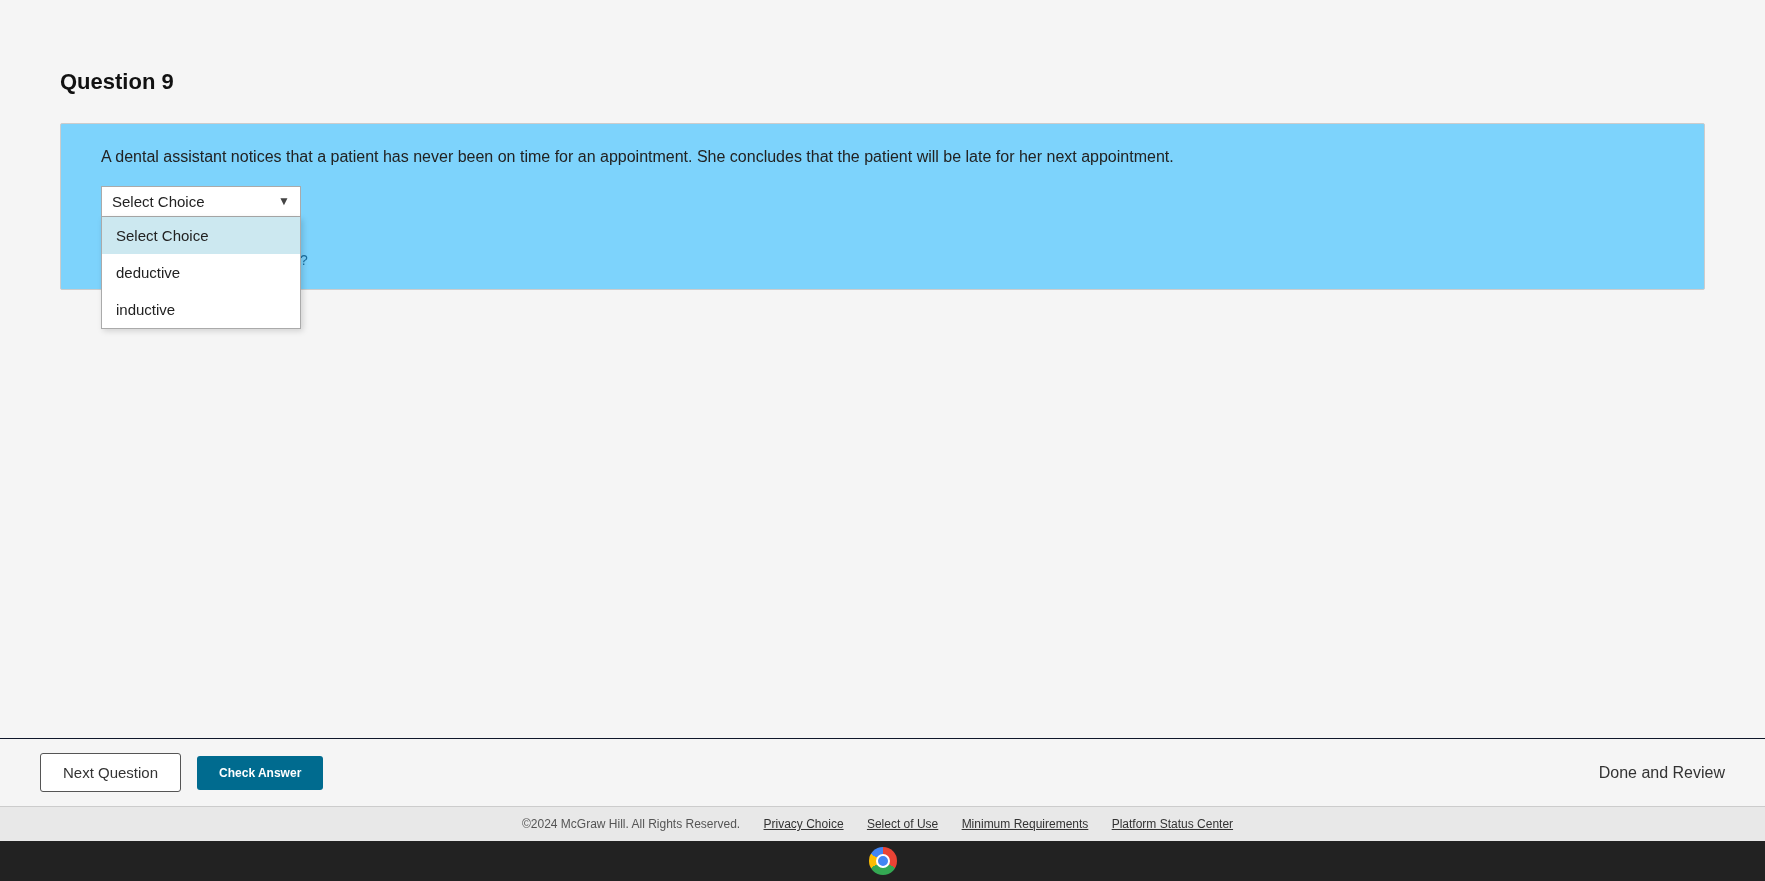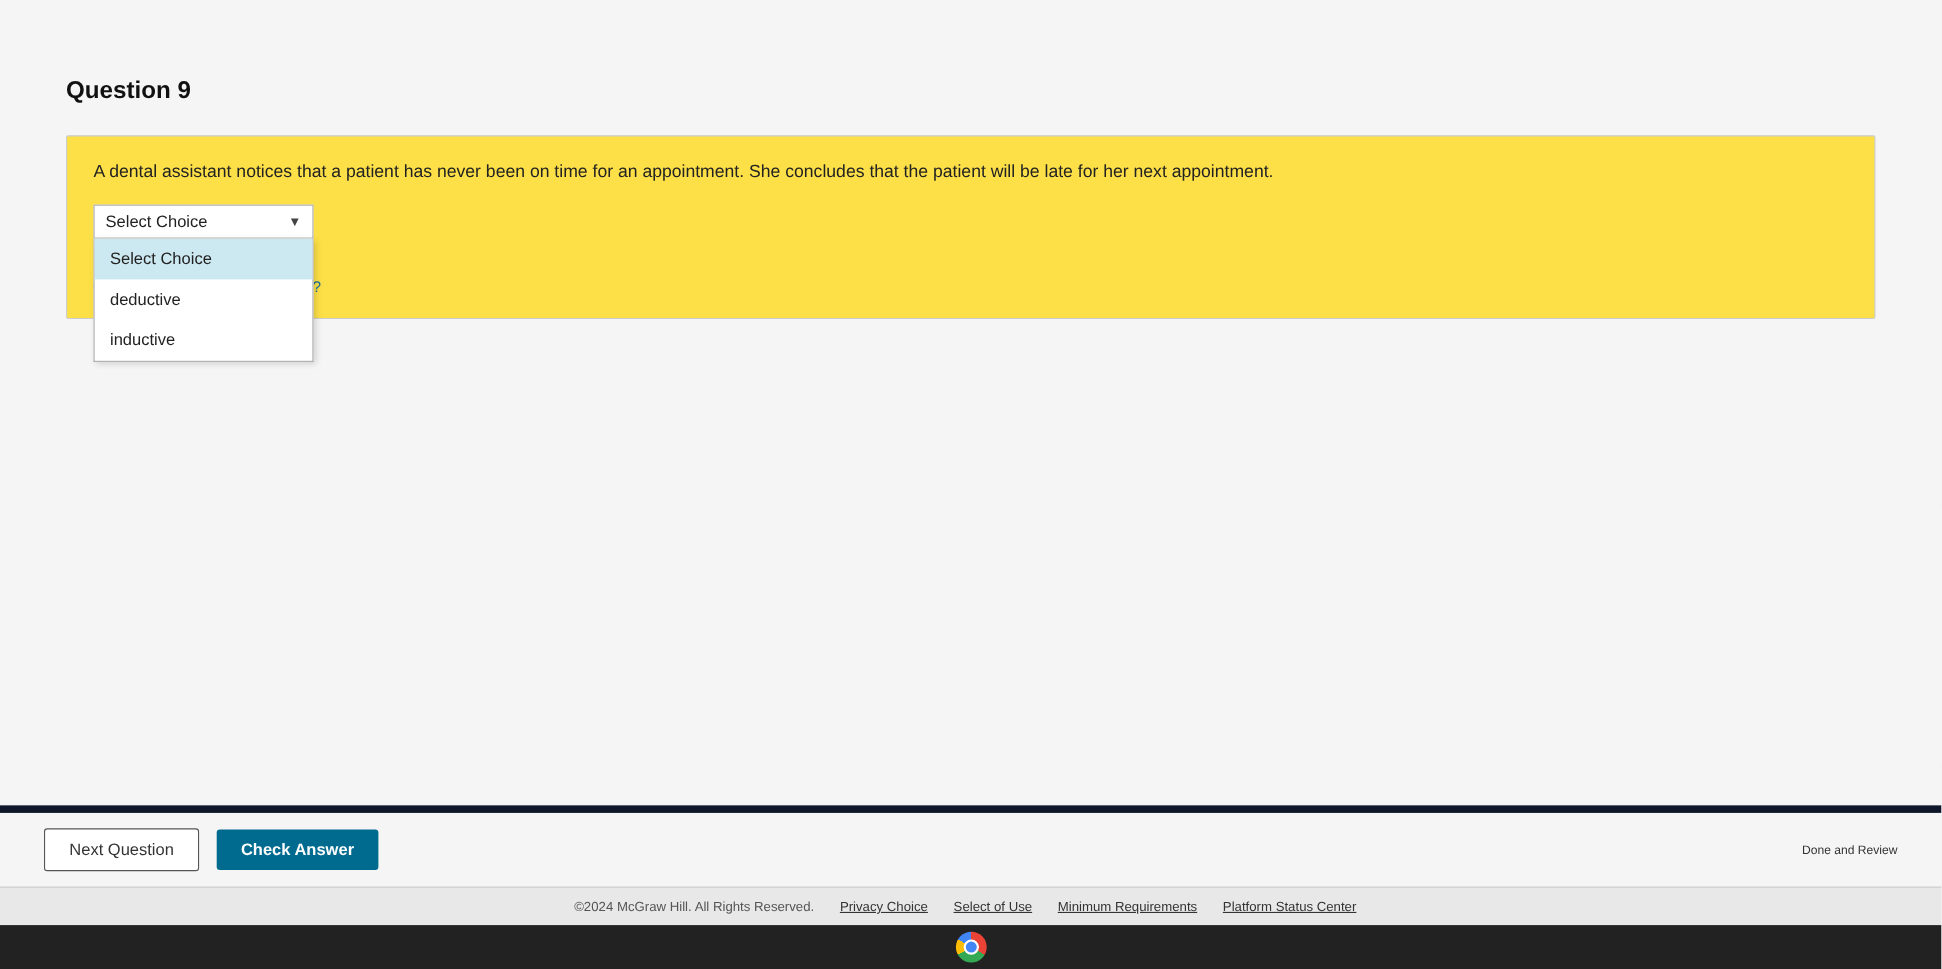--- a/index.html
+++ b/index.html
@@ -92,23 +92,23 @@
       color: #222;
       cursor: pointer;
     }
 
     .dropdown-item.selected {
       background-color: #cce8f0;
     }
 
     .question-box {
       border: 1px solid #ccc;
-      background-color: #fde047;
+      background-color: #7dd3fc;
       border-radius: 2px;
-      padding: 20px 24px;
+      padding: 20px 40px;
       margin-top: 0;
     }
 
     .need-help {
       margin-top: 20px;
       font-size: 14px;
       color: #444;
       display: flex;
       align-items: center;
       gap: 6px;
@@ -128,21 +128,21 @@
     }
 
     .need-help a {
       color: #1a6fa0;
       text-decoration: none;
       font-size: 14px;
     }
 
     .bottom-bar {
       background-color: #f5f5f5;
-      border-top: 7px solid #0f172a;
+      border-top: 1px solid #0f172a;
       padding: 14px 40px;
       display: flex;
       align-items: center;
       gap: 16px;
     }
 
     .btn-next {
       background-color: #fff;
       border: 1.5px solid #555;
       color: #333;
@@ -150,29 +150,29 @@
       font-size: 15px;
       cursor: pointer;
       border-radius: 3px;
     }
 
     .btn-check {
       background-color: #006b8f;
       border: none;
       color: #fff;
       padding: 10px 22px;
-      font-size: 15px;
+      font-size: 12px;
       cursor: pointer;
       border-radius: 3px;
       font-weight: bold;
     }
 
     .done-review {
       margin-left: auto;
-      font-size: 11px;
+      font-size: 16px;
       color: #333;
       padding-left: 45px;
     }
 
     .footer {
       background-color: #e8e8e8;
       padding: 10px 0;
       text-align: center;
       font-size: 12px;
       color: #555;

